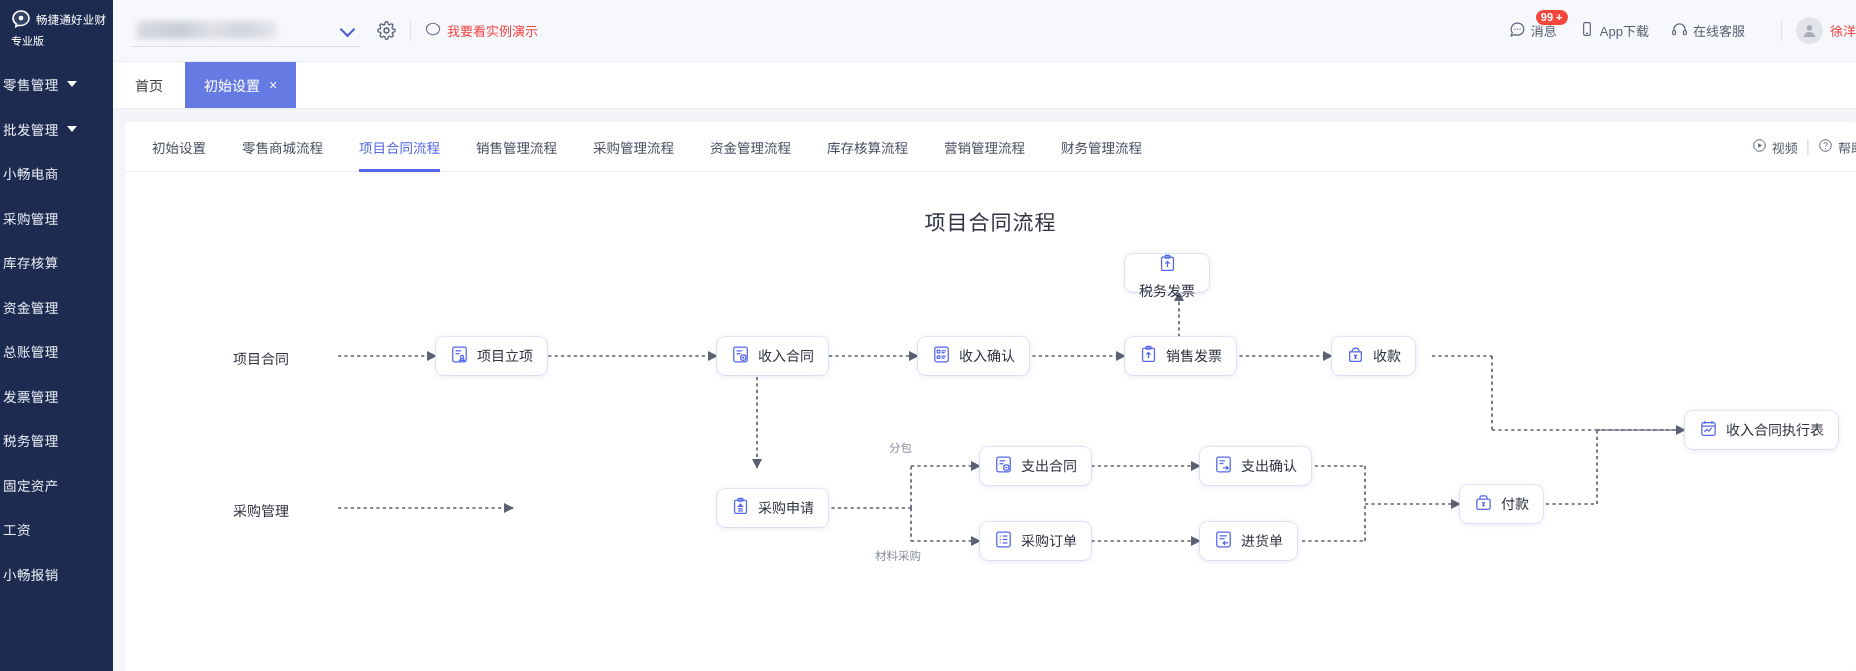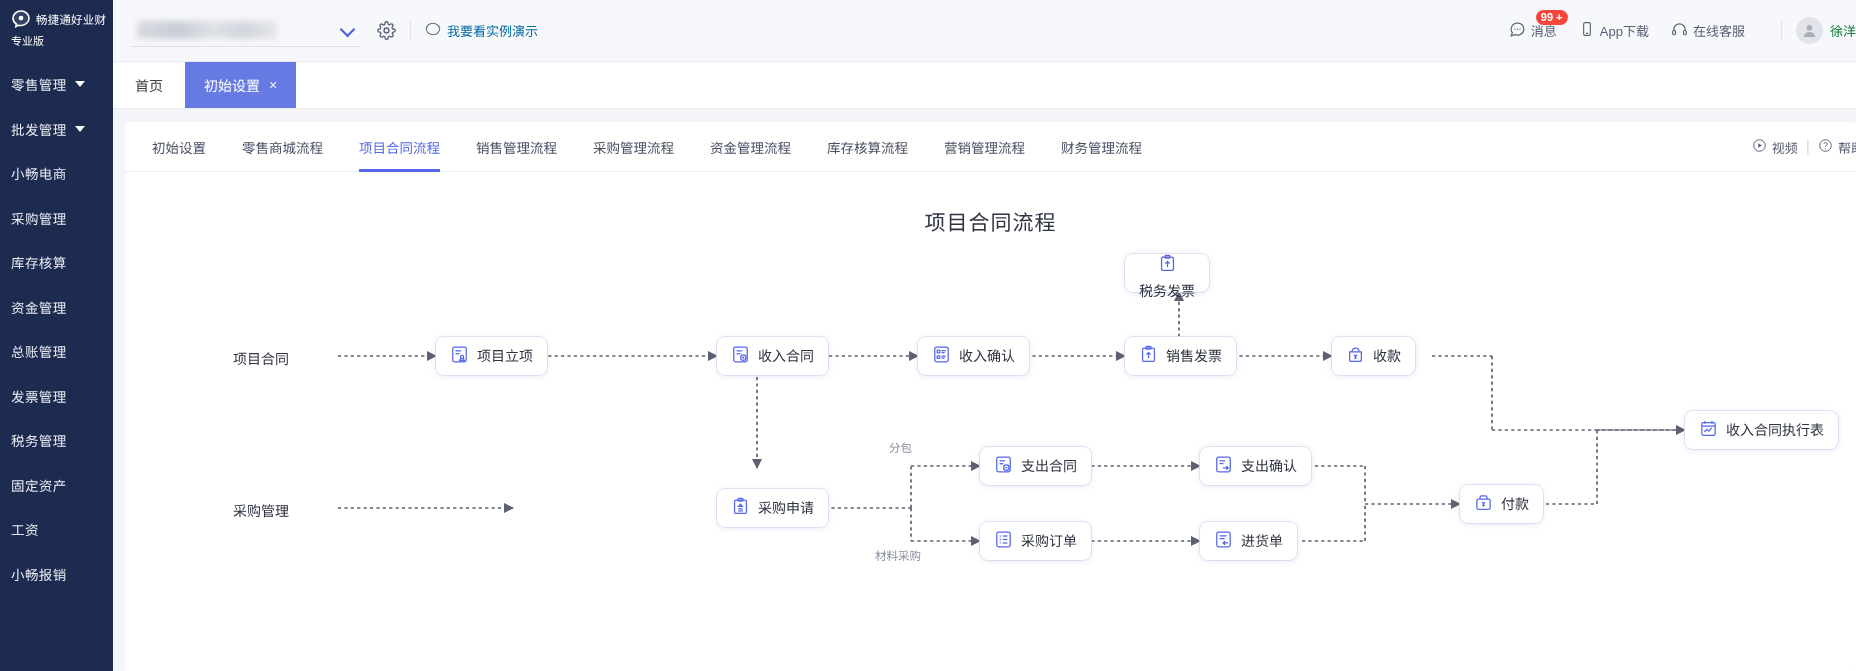--- a/index.html
+++ b/index.html
@@ -30,21 +30,21 @@
   .brand-name {
     font-size: 11.5px; letter-spacing: .2px; white-space: nowrap;
     color: #ffffff;
   }
   .brand-sub {
     font-size: 11px; color: #ffffff; margin-top: 2px; padding-left: 1px;
   }
   .side-item {
     height: 44.5px;
     display: flex; align-items: center;
-    padding-left: 11px;
+    padding-left: 3px;
     color: #e8eaf2;
     font-size: 13.5px;
     letter-spacing: .4px;
     cursor: pointer;
     white-space: nowrap;
   }
   .side-item .caret {
     margin-left: 8px;
     width: 0; height: 0;
     border-left: 5px solid transparent;
@@ -78,21 +78,21 @@
     position: absolute; right: 8px; top: 9px;
     width: 11px; height: 11px;
     border-right: 2px solid #4f5bd5;
     border-bottom: 2px solid #4f5bd5;
     transform: rotate(45deg);
   }
   .gear-btn { margin-left: 16px; cursor: pointer; display: flex; align-items: center; }
   .vsep { width: 1px; height: 22px; background: #e2e4ec; margin: 0 14px; }
   .demo-link {
     display: flex; align-items: center; gap: 6px;
-    color: #0369a1; font-size: 13px; cursor: pointer;
+    color: #ef4444; font-size: 13px; cursor: pointer;
   }
   .top-right {
     margin-left: auto; display: flex; align-items: center;
     padding-right: 0px;
   }
   .tr-item {
     display: flex; align-items: center; gap: 5px;
     color: #5a5f73; font-size: 13px;
     margin-right: 22px; cursor: pointer; position: relative;
     white-space: nowrap;
@@ -103,21 +103,21 @@
     font-size: 11px; font-weight: bold;
     border-radius: 9px; padding: 1px 5px 2px 5px;
     line-height: 12px; white-space: nowrap;
   }
   .avatar {
     width: 27px; height: 27px; border-radius: 50%;
     background: #e2e4ea;
     display: flex; align-items: center; justify-content: center;
     margin-right: 7px;
   }
-  .user-name { color: #15803d; font-size: 13px; white-space: nowrap; }
+  .user-name { color: #ef4444; font-size: 13px; white-space: nowrap; }
 
   
   .tabstrip {
     position: absolute; left: 113px; top: 62px;
     width: 1743px; height: 47px;
     background: #fff;
     display: flex; align-items: stretch;
     border-bottom: 1px solid #eceef4;
   }
   .tab-home {

